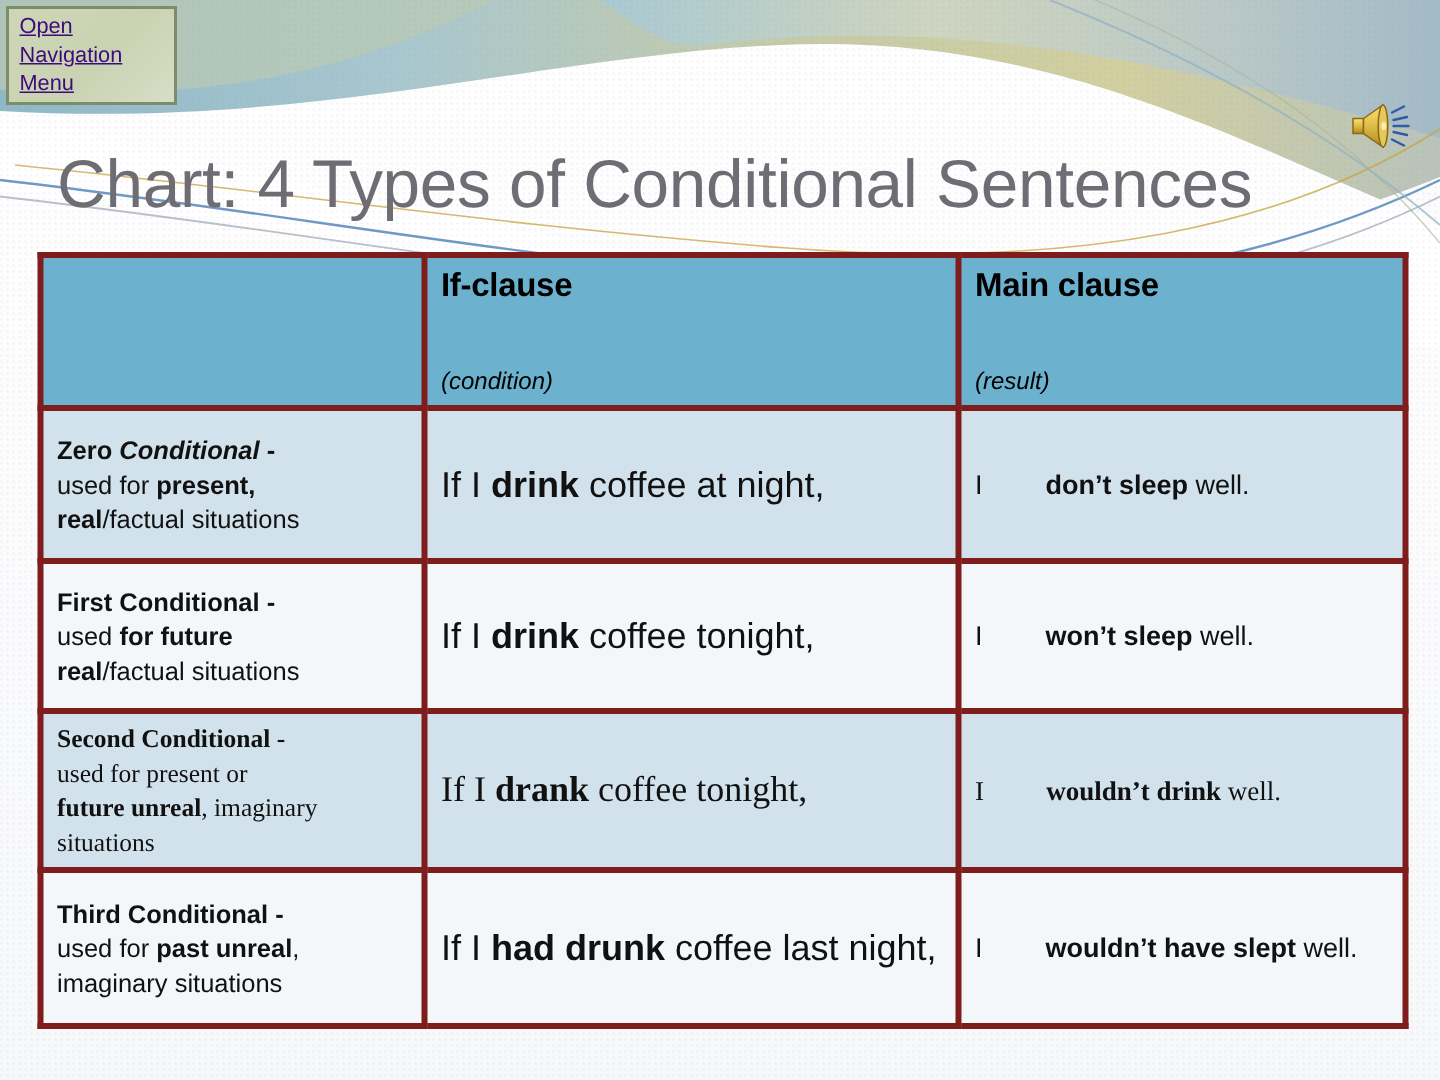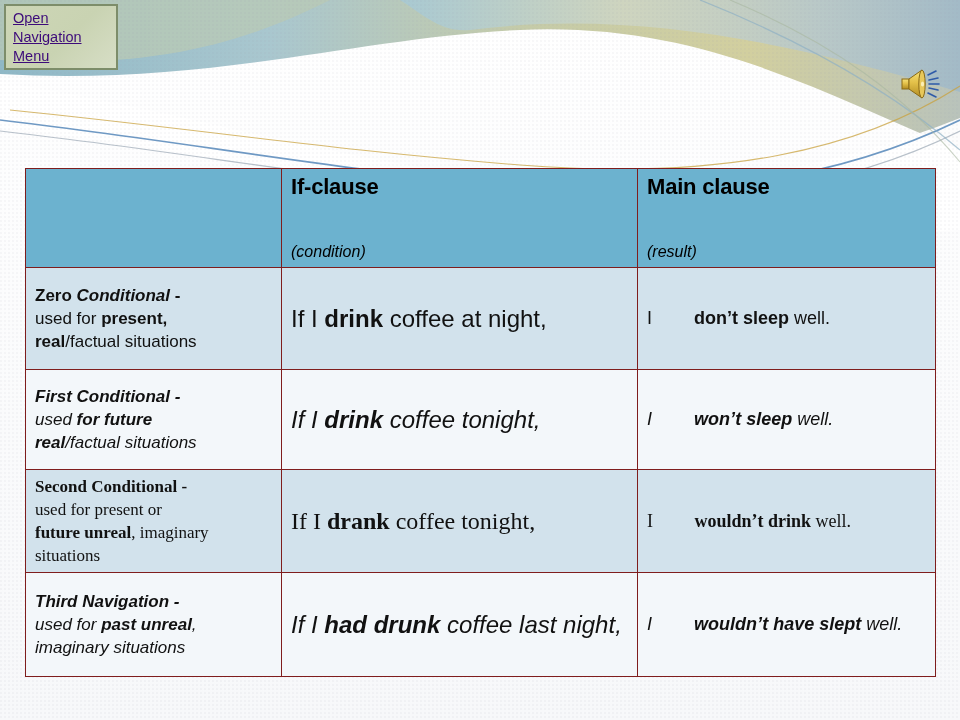--- a/index.html
+++ b/index.html
@@ -101,21 +101,21 @@
     position: absolute;
     left: 25px;
     top: 168px;
     width: 910px;
     border-collapse: collapse;
     table-layout: fixed;
     z-index: 5;
     font-family: "Liberation Sans", sans-serif;
   }
   #chart-table td, #chart-table th {
-    border: 1px solid #7f1d1d;
+    border: 4px solid #7f1d1d;
     vertical-align: middle;
     text-align: left;
     padding: 5px 9px;
   }
   #chart-table col.c1 { width: 256px; }
   #chart-table col.c2 { width: 356px; }
   #chart-table col.c3 { width: 298px; }
 
   thead th {
     background: #6cb2cf;
@@ -134,21 +134,21 @@
   thead th .hd-sub {
     display: block;
     font-size: 16px;
     font-style: italic;
     color: #000;
     line-height: 20px;
     margin-top: 43px;
   }
 
   tbody tr.shade td { background: #d2e2ec; }
-  tbody tr.plain td { background: #f3f7fa; font-style: italic; }
+  tbody tr.plain td { background: #f3f7fa; }
 
   td.type-cell {
     font-size: 17px;
     line-height: 23px;
     color: #111;
     padding: 6px 6px 6px 9px;
   }
   td.type-cell .nm { font-weight: bold; }
   td.type-cell .nm-it { font-weight: bold; font-style: italic; }
   td.type-cell .bd { font-weight: bold; margin-top: 48px; }
@@ -240,20 +240,21 @@
     <ellipse cx="24.5" cy="20" rx="1.6" ry="2.6" fill="#fff6c8" opacity=".85"></ellipse>
     <g stroke="#2f5ba8" stroke-width="1.6" stroke-linecap="round" fill="none">
       <line x1="30" y1="11" x2="38" y2="7"></line>
       <line x1="31" y1="16" x2="40" y2="14"></line>
       <line x1="31" y1="20" x2="41" y2="20"></line>
       <line x1="31" y1="24" x2="40" y2="26"></line>
       <line x1="30" y1="29" x2="38" y2="33"></line>
     </g>
   </svg>
 
+  <div id="title">Chart:  4 Types of Conditional Sentences</div>
 
   <table id="chart-table">
     <colgroup>
       <col class="c1">
         <col class="c2">
         <col class="c3">
     </colgroup>
     <thead>
       <tr>
         <th>
@@ -308,21 +309,21 @@
         <td class="clause-cell">
           <span>If I </span><span class="bd">drank</span><span> coffee tonight,</span>
         </td>
         <td class="result-cell">
           <span>I </span><span class="bd">wouldn’t drink</span><span> well.</span>
         </td>
       </tr>
 
       <tr class="plain r4">
         <td class="type-cell">
-          <span class="nm">Third Navigation</span><span class="nm-it"></span><span class="nm">  -</span><br>
+          <span class="nm">Third Conditional</span><span class="nm-it"></span><span class="nm">  -</span><br>
           <span>used for </span><span class="bd">past unreal</span><span>,</span><br>
           <span>imaginary situations</span>
         </td>
         <td class="clause-cell">
           <span>If I </span><span class="bd">had drunk</span><span> coffee last night,</span>
         </td>
         <td class="result-cell">
           <span>I </span><span class="bd">wouldn’t have slept</span><span> well.</span>
         </td>
       </tr>

